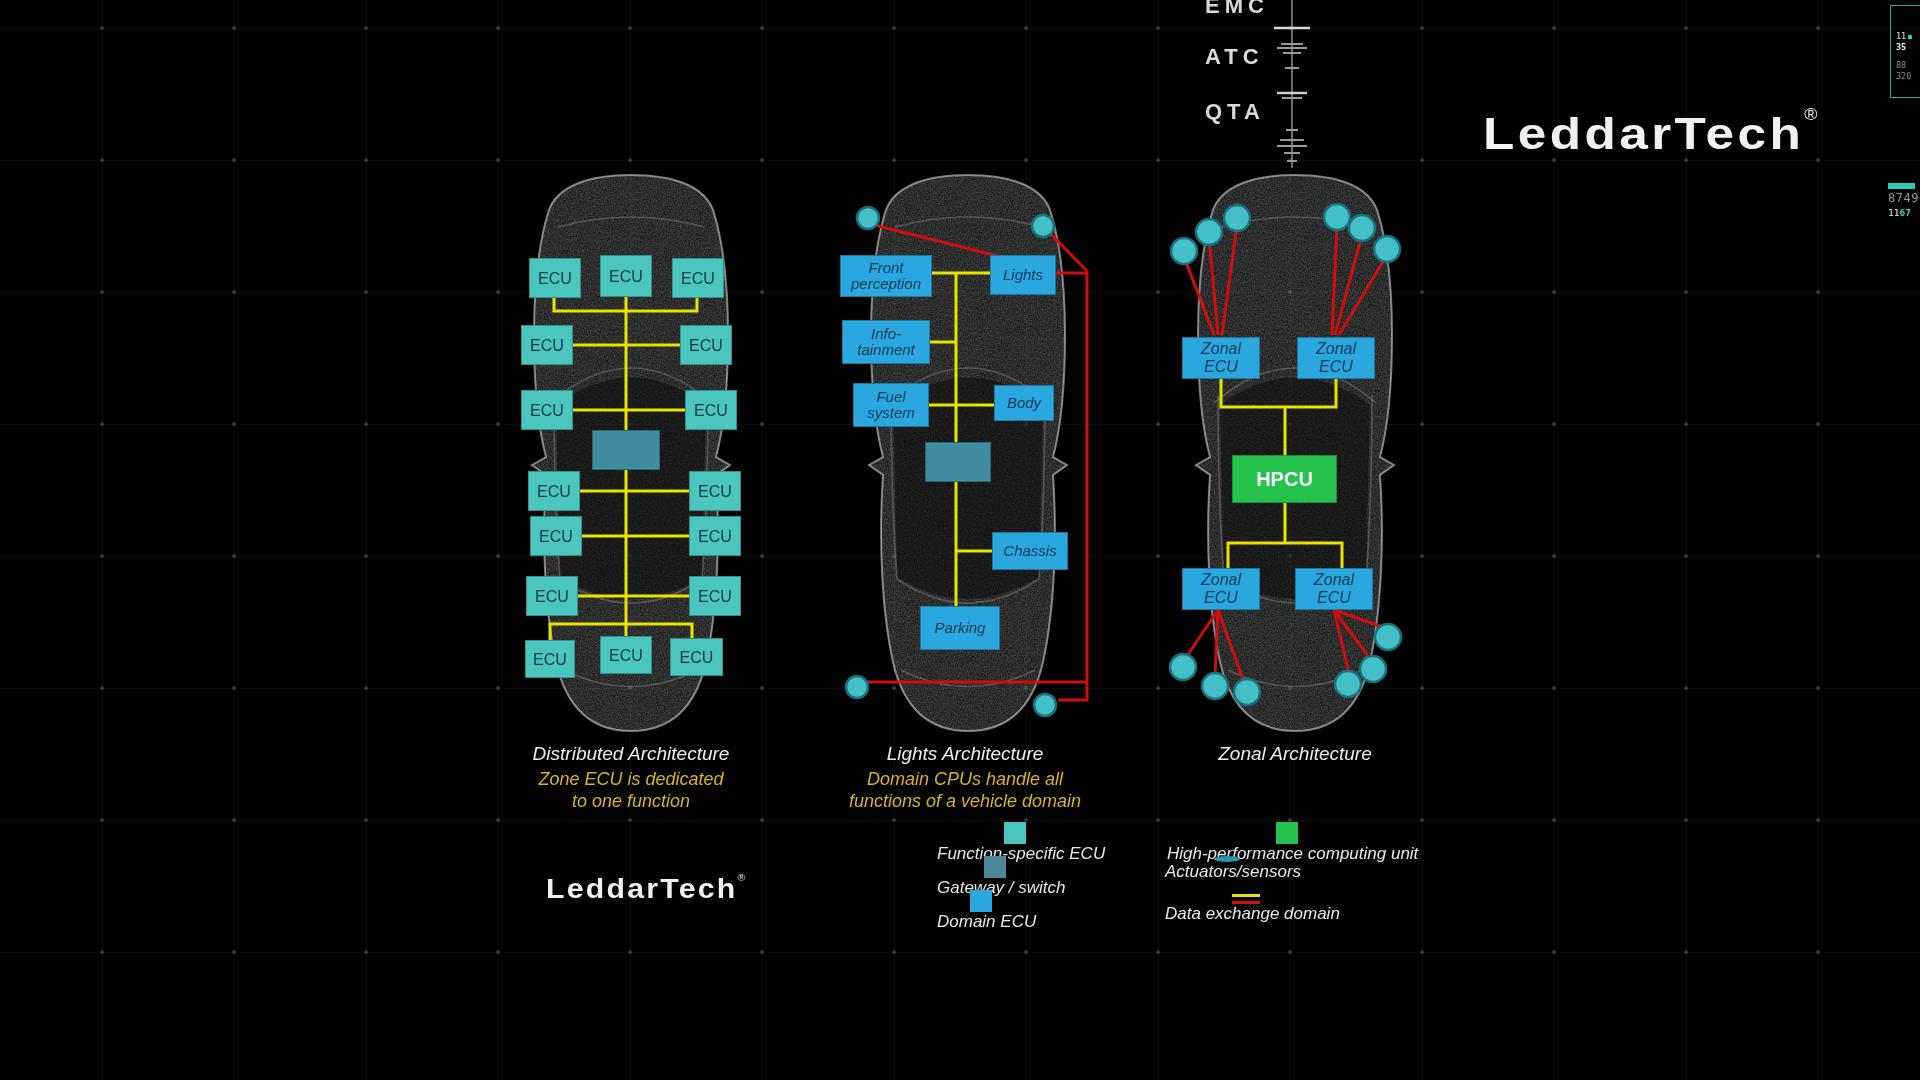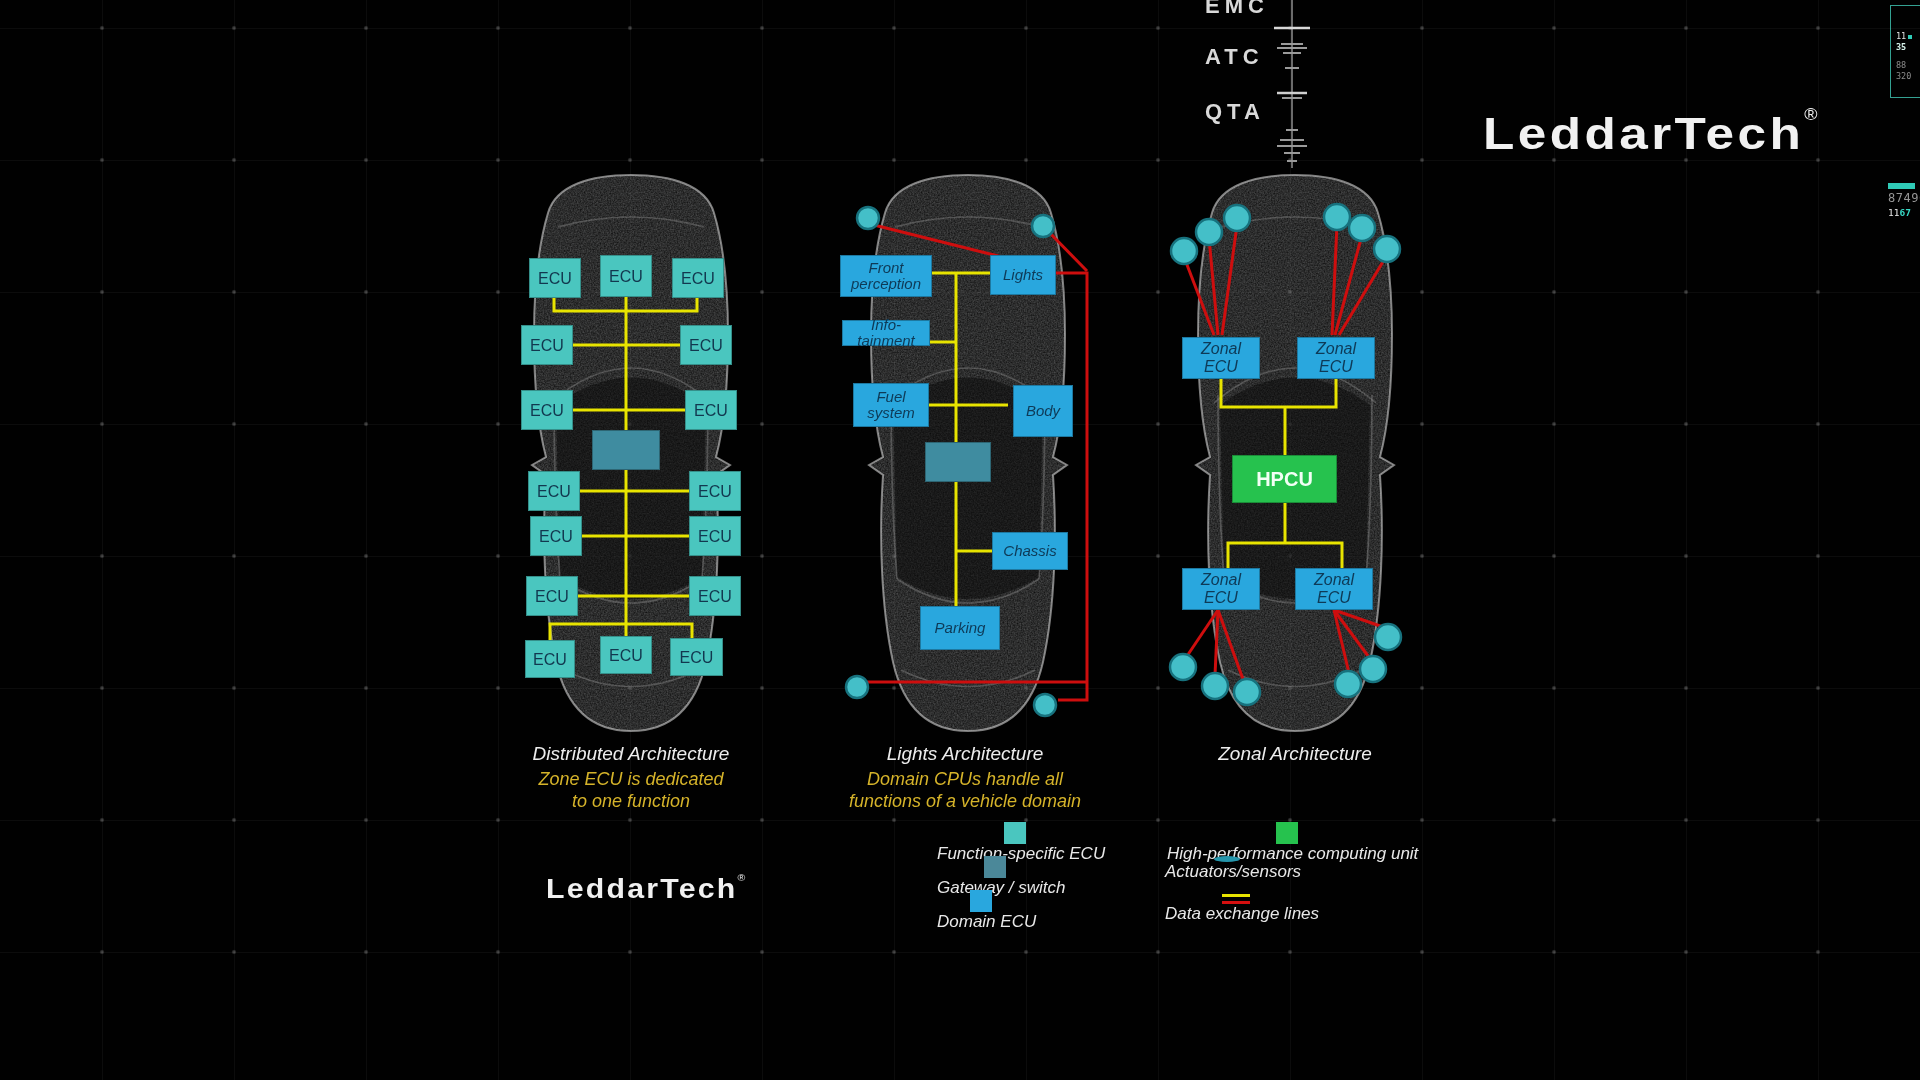--- a/index.html
+++ b/index.html
@@ -206,25 +206,25 @@
       <g>
         <circle class="sensor" cx="38" cy="53" r="11"></circle>
         <circle class="sensor" cx="213" cy="61" r="11"></circle>
         <circle class="sensor" cx="27" cy="522" r="11"></circle>
         <circle class="sensor" cx="215" cy="540" r="11"></circle>
       </g>
     </svg>
     <div class="box blue multiline" style="left:10px;top:90px;width:92px;height:42px">Front
 perception</div>
     <div class="box blue" style="left:160px;top:90px;width:66px;height:40px">Lights</div>
-    <div class="box blue multiline" style="left:12px;top:155px;width:88px;height:26px">Info-
+    <div class="box blue multiline" style="left:12px;top:155px;width:88px;height:44px">Info-
 tainment</div>
     <div class="box blue multiline" style="left:23px;top:218px;width:76px;height:44px">Fuel
 system</div>
-    <div class="box blue" style="left:183px;top:220px;width:60px;height:52px">Body</div>
+    <div class="box blue" style="left:164px;top:220px;width:60px;height:36px">Body</div>
     <div class="box steel" style="left:95px;top:277px;width:66px;height:40px"></div>
     <div class="box blue" style="left:162px;top:367px;width:76px;height:38px">Chassis</div>
     <div class="box blue" style="left:90px;top:441px;width:80px;height:44px">Parking</div>
   </div>
 
   <div class="car" style="left:1160px">
     <svg width="270" height="575" viewBox="0 0 270 575">
       <use href="#carBody" class="car-noise" fill="#ffffff" filter="url(#grain)"></use>
       <use href="#carCabin" class="cabin"></use>
       <use href="#carDetail" class="detail"></use>
@@ -308,21 +308,21 @@
     </div>
     <div class="lrow" style="left:228px;top:34px">
       <span class="sw-circle"></span>
       <span class="txt">Actuators/sensors</span>
     </div>
     <div class="lrow" style="left:228px;top:72px">
       <span class="sw-lines">
         <i style="background:#e8e400"></i>
           <i style="background:#d40f0f"></i>
       </span>
-      <span class="txt">Data exchange lines</span>
+      <span class="txt">Data exchange domain</span>
     </div>
   </div>
 
   <div id="logo-bl" class="abs logo">
     <span>LeddarTech</span><span class="reg">®</span>
   </div>
 
 </div>
 
 </body></html>

